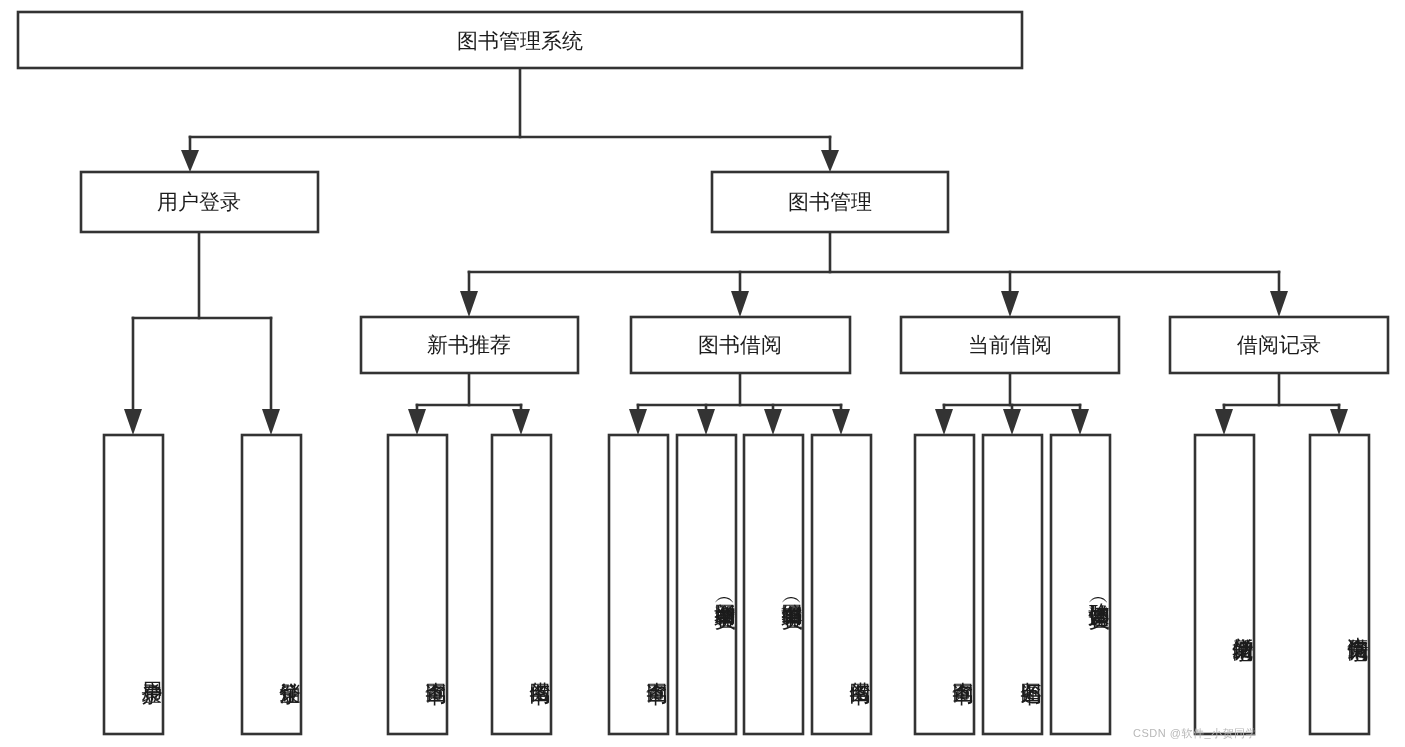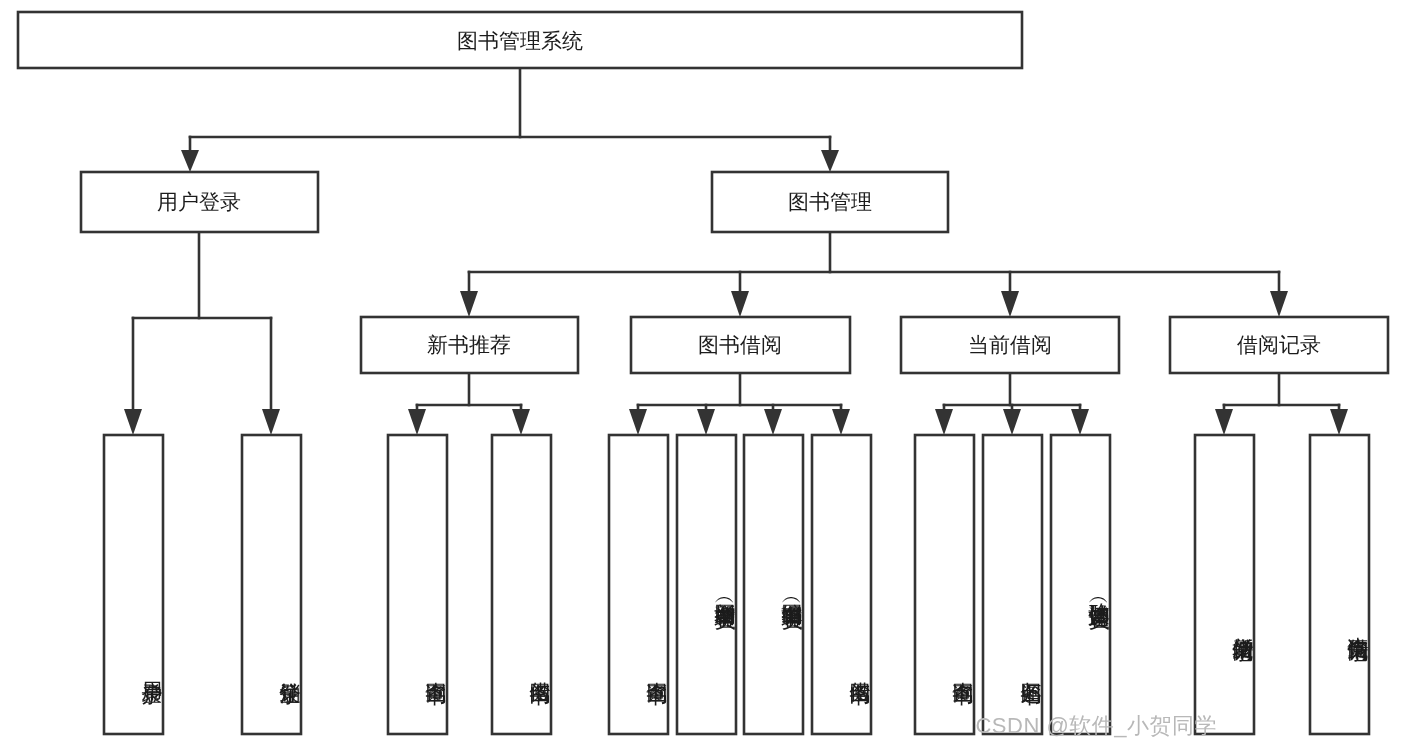--- a/index.html
+++ b/index.html
@@ -12,20 +12,21 @@
     height: 747px;
     font-family: "Liberation Sans", "DejaVu Sans", sans-serif;
     overflow: hidden;
     position: relative;
   }
   #diagram-root {
     position: relative;
     width: 1225px;
     height: 747px;
     background: #ffffff;
+    padding-left: 40px;
   }
   svg#diagram-svg {
     position: absolute;
     left: 0;
     top: 0;
     width: 1405px;
     height: 747px;
   }
   .node-box {
     fill: #ffffff;
@@ -62,21 +63,21 @@
     align-items: flex-start;
     justify-content: center;
     white-space: nowrap;
     pointer-events: none;
   }
   .watermark {
     position: absolute;
     right: 8px;
     bottom: 6px;
     font-family: "Liberation Sans", "DejaVu Sans", sans-serif;
-    font-size: 22px;
+    font-size: 11px;
     color: #b8b8b8;
     letter-spacing: 0.5px;
     user-select: none;
     margin-top: 31px;
   }
 </style>
 </head>
 <body>
 
 <div id="diagram-root">

